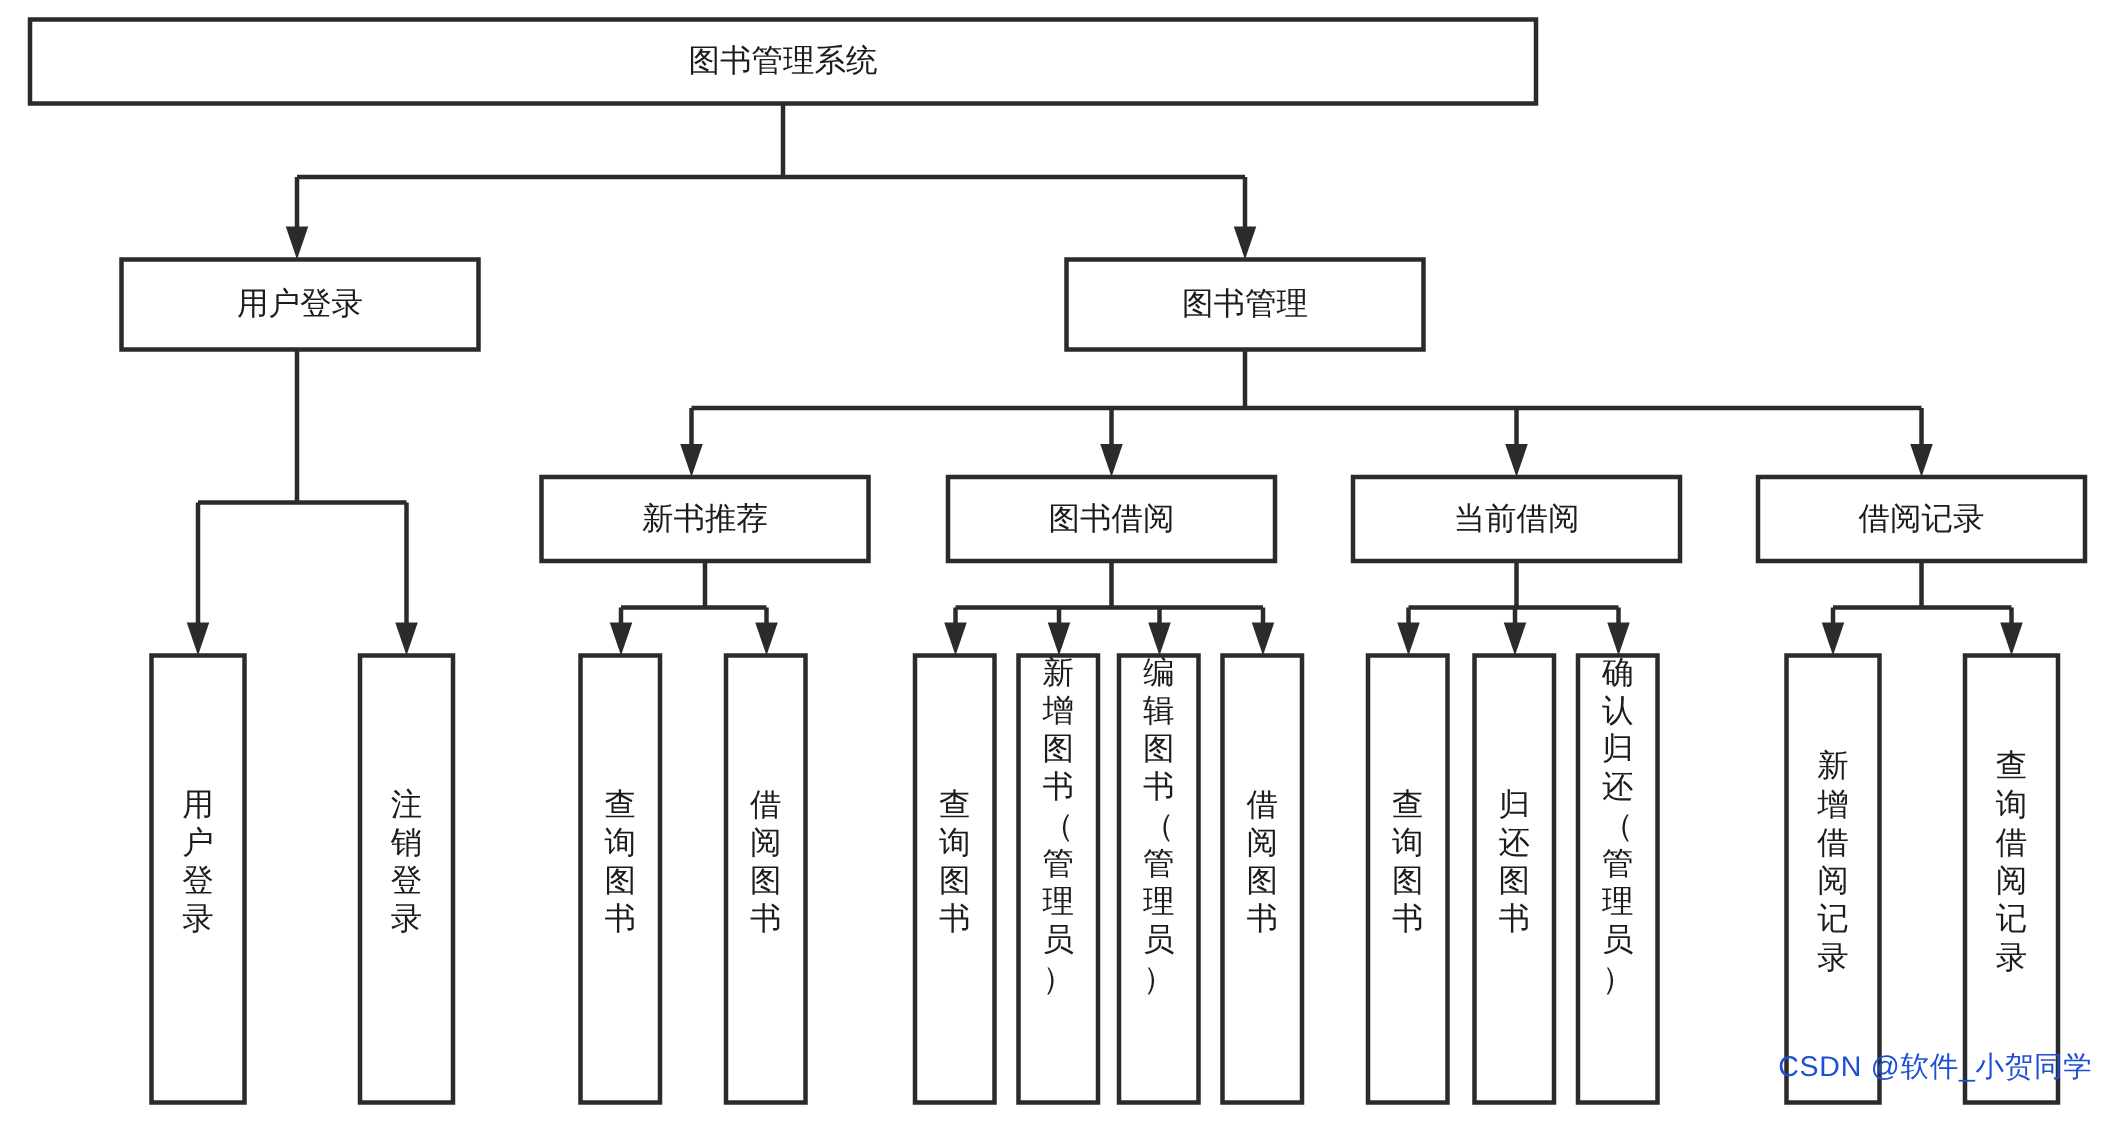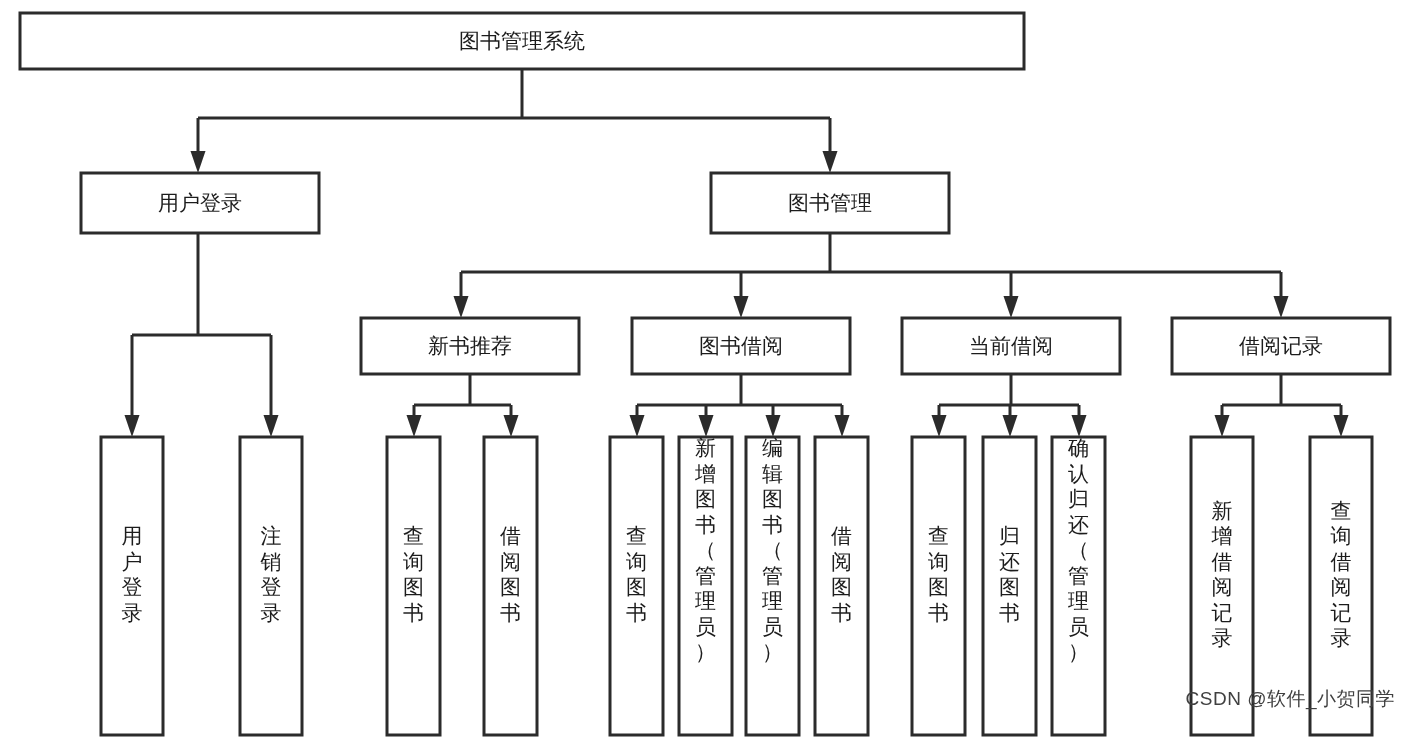--- a/index.html
+++ b/index.html
@@ -55,24 +55,24 @@
   .node-label-v {
     font-family: "Liberation Sans", "DejaVu Sans", sans-serif;
     font-size: 21px;
     fill: #1c1c1c;
     text-anchor: middle;
     white-space: pre;
   }
   .watermark {
     position: absolute;
     right: 10px;
-    bottom: 18px;
+    bottom: 6px;
     font-family: "Liberation Sans", "DejaVu Sans", sans-serif;
     font-size: 19px;
-    color: #404040;
+    color: #1d4ed8;
     letter-spacing: 0.5px;
     user-select: none;
     white-space: nowrap;
   }
 </style>
 </head>
 <body>
 
 <div id="diagram-root">
   <svg class="flow" viewBox="0 0 1405 747" xmlns="http://www.w3.org/2000/svg">

